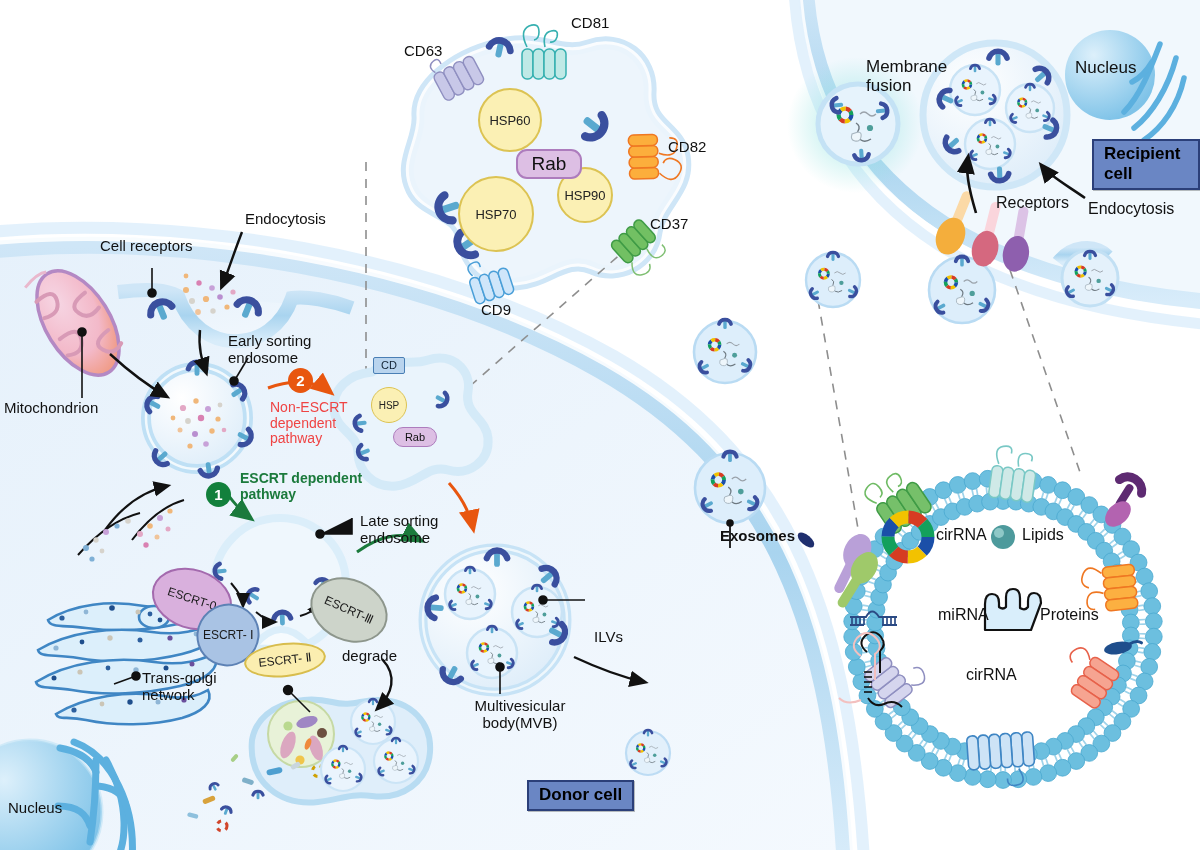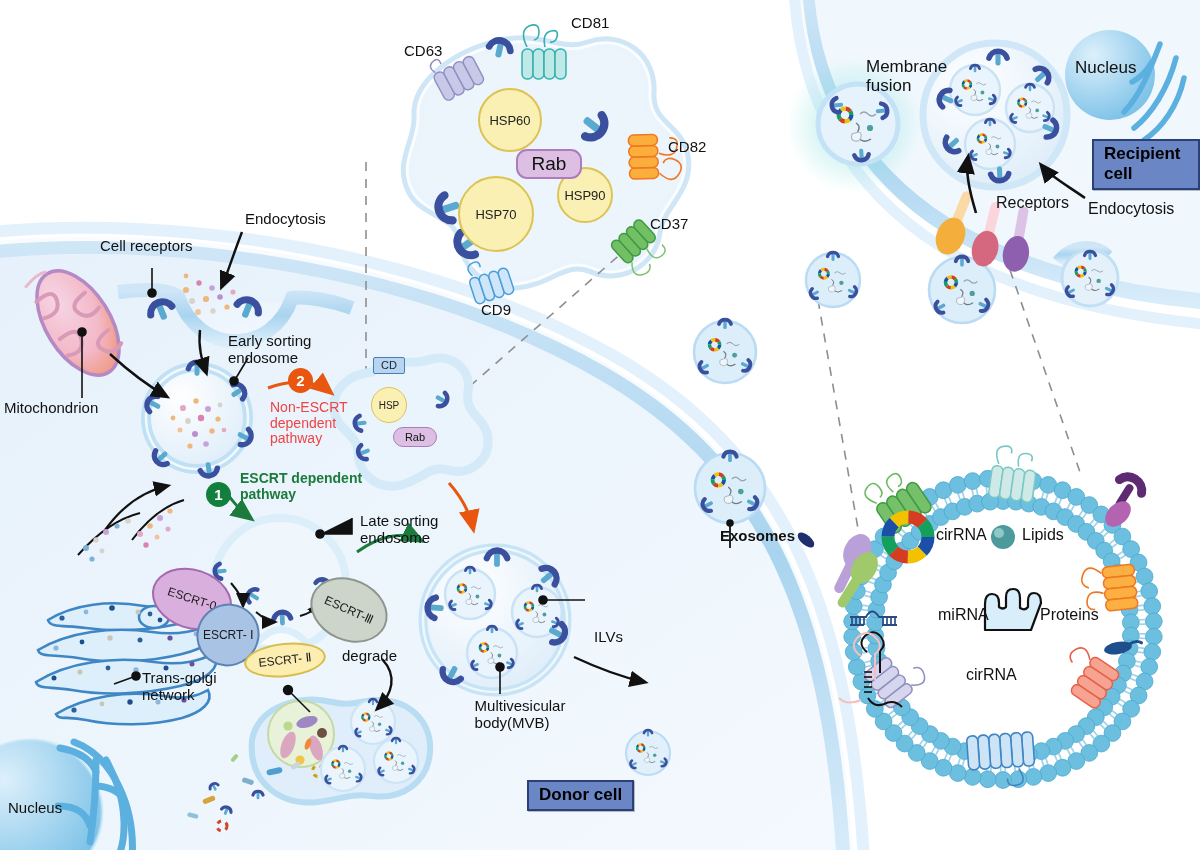--- a/index.html
+++ b/index.html
@@ -1,21 +1,21 @@
 <!DOCTYPE html>
 <html><head>
 <meta charset="utf-8">
 <style>
   html,body{margin:0;padding:0;background:#fff;}
   body{width:1200px;height:850px;overflow:hidden;
        font-family:"Liberation Sans","DejaVu Sans",sans-serif;}
   #stage{position:relative;width:1200px;height:850px;background:#ffffff;}
   svg.layer{position:absolute;left:0;top:0;width:1200px;height:850px;}
   .lbl{position:absolute;font-size:15px;color:#111;line-height:1.12;white-space:pre;}
-  .lbl.c{text-align:left;transform:translateX(-50%);}
+  .lbl.c{text-align:center;transform:translateX(-50%);}
   .badge{position:absolute;background:#6a86c4;border:2px solid #2b3f79;
          color:#000;font-weight:bold;font-size:17px;padding:3px 10px 4px;
          box-shadow:1px 1px 0 rgba(0,0,0,.25);}
   .cdbox{position:absolute;background:#b9d4ee;border:1px solid #4a7fb5;
          color:#123;font-size:11px;padding:1px 7px 2px;border-radius:2px;}
   .orange{color:#ef4444;}
   .green{color:#1b7a3c;}
   .num{position:absolute;width:25px;height:25px;border-radius:50%;
        display:flex;align-items:center;justify-content:center;
        font-size:15px;font-weight:bold;color:#fff;}

